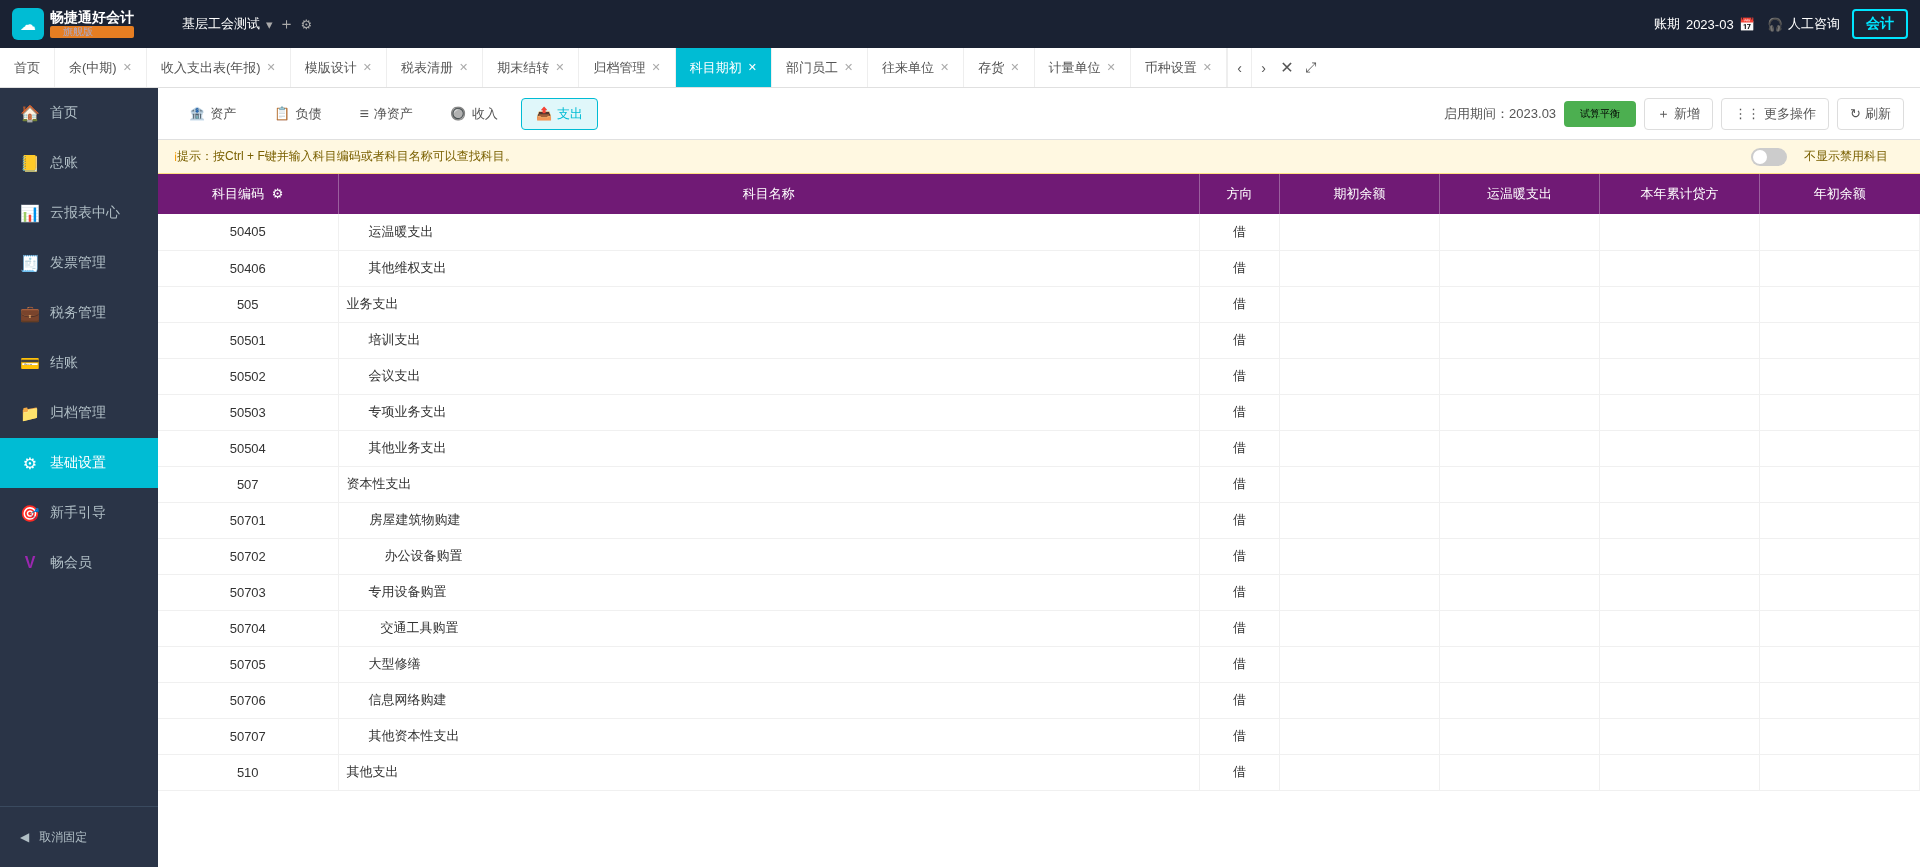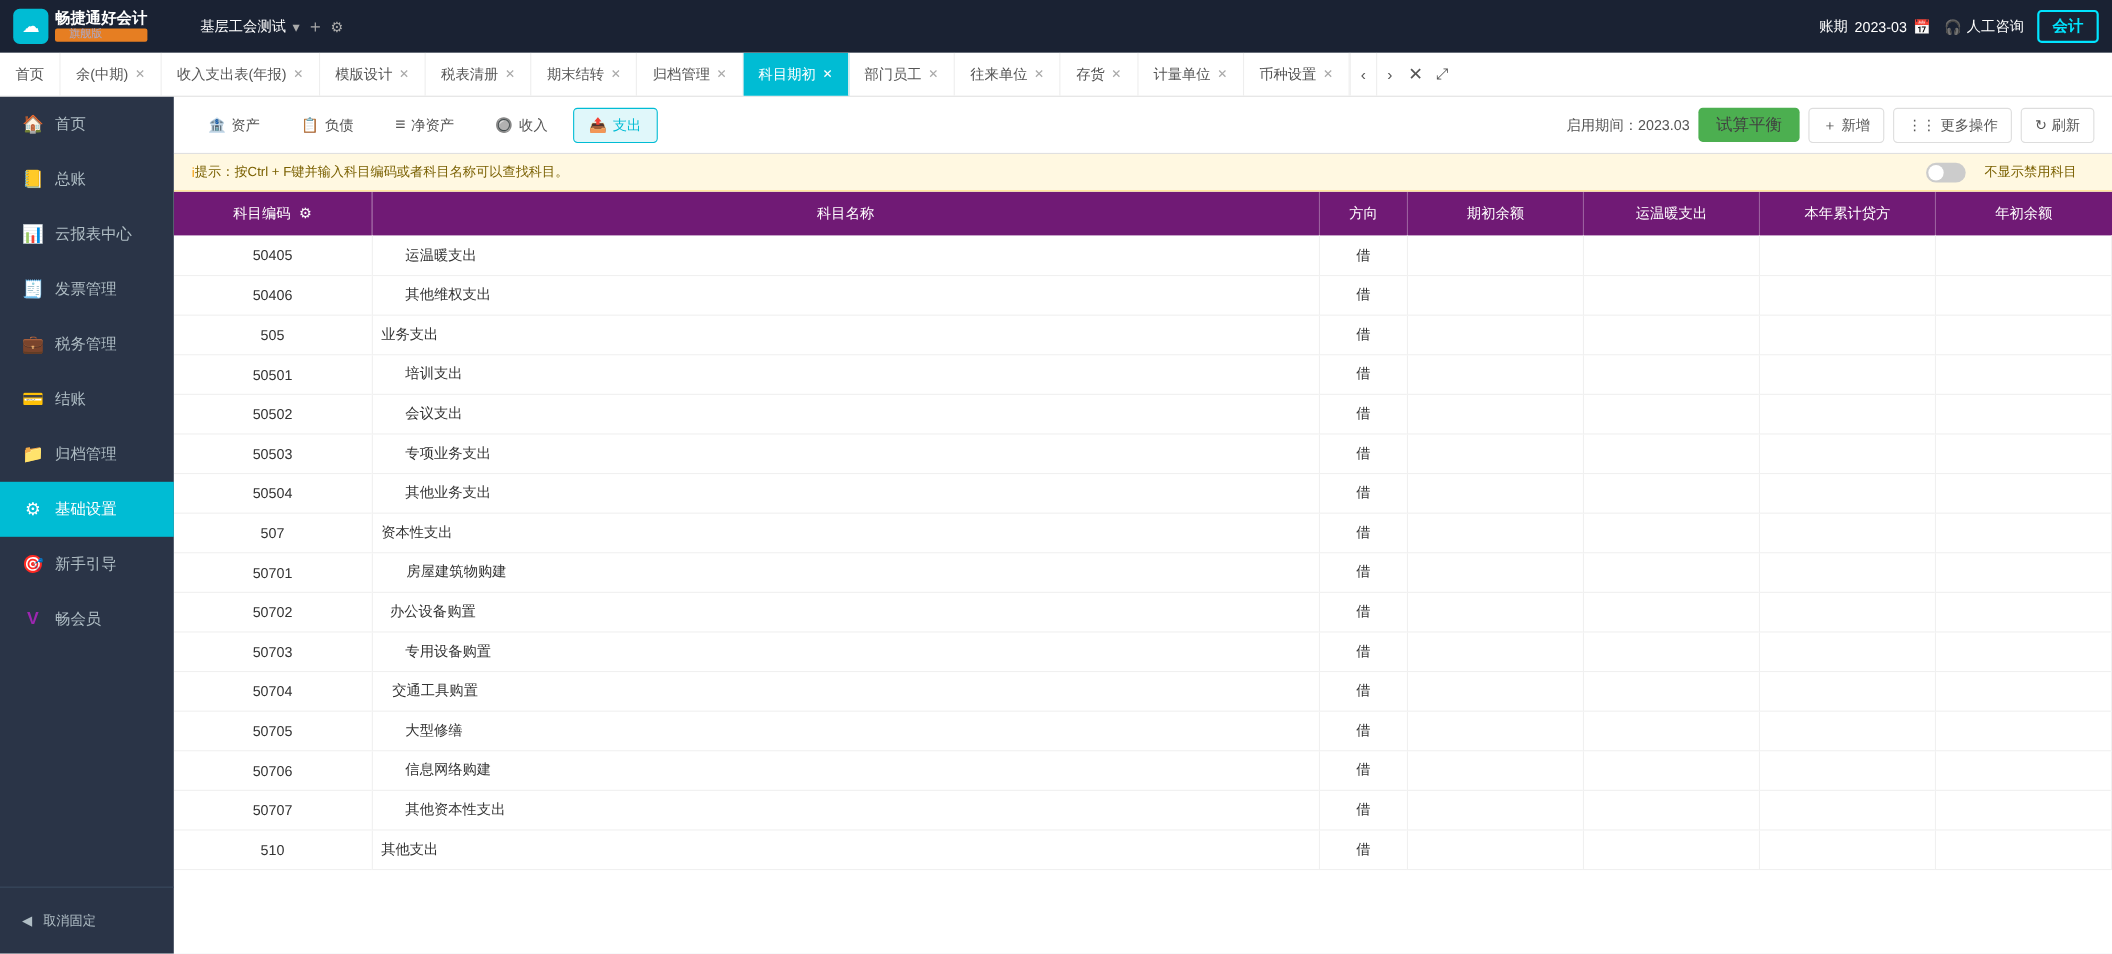--- a/index.html
+++ b/index.html
@@ -108,21 +108,21 @@
     .filter-tab {
       height: 32px; display: flex; align-items: center; padding: 0 14px;
       border-radius: 4px; cursor: pointer; font-size: 13px; color: #555; gap: 5px;
       border: 1px solid transparent;
     }
     .filter-tab.active { border-color: #00bcd4; color: #00bcd4; background: #e0f7fa; }
 
     .filter-bar-right { margin-left: auto; display: flex; align-items: center; gap: 8px; }
     .period-label { font-size: 13px; color: #555; }
 
-    .btn-calc { background: #4caf50; color: #404040; border: none; padding: 6px 16px; border-radius: 4px; cursor: pointer; font-size: 15px; }
+    .btn-calc { background: #4caf50; color: #000000; border: none; padding: 6px 16px; border-radius: 4px; cursor: pointer; font-size: 10px; }
     .btn-add { background: transparent; border: 1px solid #ddd; padding: 6px 12px; border-radius: 4px; cursor: pointer; font-size: 13px; color: #555; display: flex; align-items: center; gap: 4px; }
     .btn-more { background: transparent; border: 1px solid #ddd; padding: 6px 12px; border-radius: 4px; cursor: pointer; font-size: 13px; color: #555; display: flex; align-items: center; gap: 4px; }
     .btn-refresh { background: transparent; border: 1px solid #ddd; padding: 6px 12px; border-radius: 4px; cursor: pointer; font-size: 13px; color: #555; display: flex; align-items: center; gap: 4px; }
 
     
     .tip-bar {
       background: #fff8e1; border-bottom: 1px solid #ffe082;
       padding: 8px 16px; display: flex; align-items: center; gap: 8px;
       font-size: 12px; color: #7a6000;
     }
@@ -474,39 +474,39 @@
     <td style="text-align:center;margin-left:16px;">50701</td>
     <td style="padding-left:31px;">房屋建筑物购建</td>
     <td>借</td>
     <td></td>
     <td></td>
     <td></td>
     <td></td>
   </tr>
             <tr>
     <td style="text-align:center;">50702</td>
-    <td style="padding-left:16px;">办公设备购置</td>
+    <td style="padding-left:46px;">办公设备购置</td>
     <td>借</td>
     <td></td>
     <td></td>
     <td></td>
     <td></td>
   </tr>
             <tr>
     <td style="text-align:center;">50703</td>
     <td style="padding-left:30px;">专用设备购置</td>
     <td>借</td>
     <td></td>
     <td></td>
     <td></td>
     <td></td>
   </tr>
             <tr>
     <td style="text-align:center;">50704</td>
-    <td style="padding-left:18px;">交通工具购置</td>
+    <td style="padding-left:42px;">交通工具购置</td>
     <td>借</td>
     <td></td>
     <td></td>
     <td></td>
     <td></td>
   </tr>
             <tr>
     <td style="text-align:center;">50705</td>
     <td style="padding-left:30px;">大型修缮</td>
     <td>借</td>

